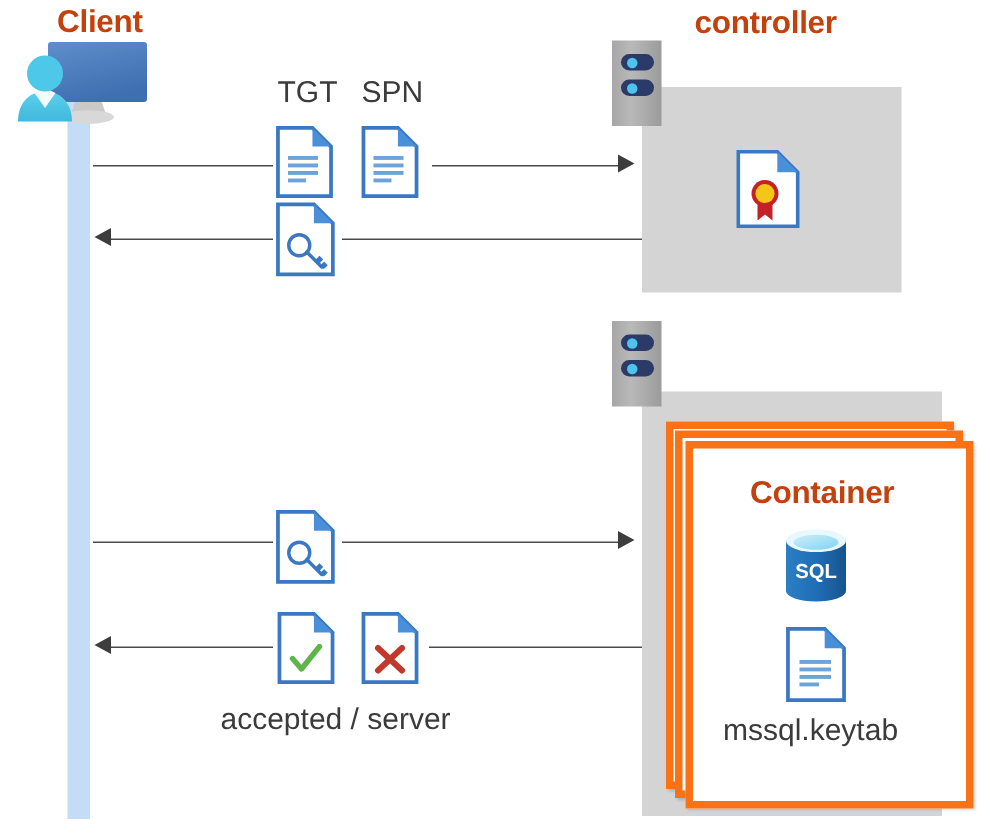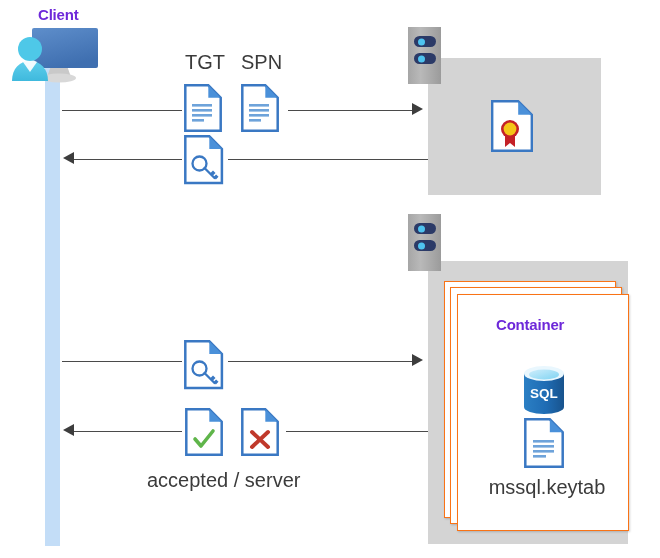--- a/index.html
+++ b/index.html
@@ -16,22 +16,22 @@
     width: 660px;
     height: 558px;
     background: #ffffff;
     overflow: hidden;
   }
   .abs { position: absolute; }
 
   
   .title-bold {
     font-weight: bold;
-    color: #6d28d9;
-    font-size: 15px;
+    color: #c2410c;
+    font-size: 21px;
     line-height: 25px;
     letter-spacing: -0.2px;
   }
   .label-plain {
     color: #3b3b3b;
     font-size: 20px;
     line-height: 24px;
     text-align: right;
   }
 
@@ -60,22 +60,23 @@
     transform: translateY(-50%);
     width: 7px;
     height: 7px;
     border-radius: 50%;
     background: #4ec3ef;
   }
 
   
   .card {
     background: #ffffff;
-    border: 1px solid #f97316;
+    border: 5px solid #f97316;
     box-shadow: 1px 1px 2px rgba(0,0,0,0.18);
+    padding-left: 12px;
   }
 
   
   .conn {
     height: 0;
     border-top: 1.6px solid #4a4a4a;
   }
   .arrowhead {
     width: 0; height: 0;
   }
@@ -121,20 +122,21 @@
 
       <path d="M4 56 c0-13 8-20 18-20 c10 0 18 7 18 20 z" fill="url(#bodygrad)"></path>
 
       <path d="M15 37 l7 10 l7 -10 l-4 -2 h-6 z" fill="#ffffff" opacity="0.92"></path>
 
       <circle cx="22" cy="24" r="12" fill="#4ec8e8"></circle>
     </svg>
   </div>
 
   <div class="abs title-bold" style="left:463px; top:3px; width:170px;">
+    <div>controller</div>
   </div>
 
   <div class="abs host-box" style="left:428px; top:58px; width:173px; height:137px;"></div>
 
   <div class="abs rack" style="left:408px; top:27px; width:33px; height:57px;">
     <div class="slot" style="left:6px; top:9px; width:22px; height:11px;"></div>
     <div class="slot" style="left:6px; top:26px; width:22px; height:11px;"></div>
   </div>
 
   <div class="abs" style="left:491px; top:100px; width:42px; height:52px;">
@@ -155,21 +157,21 @@
     <div class="slot" style="left:6px; top:9px; width:22px; height:11px;"></div>
     <div class="slot" style="left:6px; top:26px; width:22px; height:11px;"></div>
   </div>
 
   <div class="abs card" style="left:444px; top:281px; width:170px; height:235px;"></div>
   <div class="abs card" style="left:450px; top:287px; width:170px; height:235px;"></div>
   <div class="abs card" style="left:457px; top:294px; width:170px; height:235px;">
     <div class="abs title-bold" style="left:38px; top:17px;">Container</div>
   </div>
 
-  <div class="abs" style="left:521px; top:364px; width:46px; height:52px;">
+  <div class="abs" style="left:521px; top:351px; width:46px; height:52px;">
     <svg width="46" height="52" viewBox="0 0 46 52">
       <defs>
         <linearGradient id="sqlbody" x1="0" y1="0" x2="1" y2="0">
           <stop offset="0%" stop-color="#2b7fc4"></stop>
           <stop offset="55%" stop-color="#1f6cb4"></stop>
           <stop offset="100%" stop-color="#18538d"></stop>
         </linearGradient>
         <linearGradient id="sqltop" x1="0" y1="0" x2="1" y2="1">
           <stop offset="0%" stop-color="#cfeefc"></stop>
           <stop offset="100%" stop-color="#7fd3f2"></stop>
@@ -186,21 +188,21 @@
     <svg width="40" height="50" viewBox="0 0 40 50">
       <path d="M1.3 1.3 h24.5 l12.9 12.9 v34.5 h-37.4 z" fill="#ffffff" stroke="#3a78c3" stroke-width="2.5"></path>
       <path d="M25.8 1.3 v12.9 h12.9 z" fill="#4a90d9"></path>
       <rect x="9" y="22" width="21" height="2.6" fill="#6ea3da"></rect>
       <rect x="9" y="27" width="21" height="2.6" fill="#6ea3da"></rect>
       <rect x="9" y="32" width="21" height="2.6" fill="#6ea3da"></rect>
       <rect x="9" y="37" width="13" height="2.6" fill="#6ea3da"></rect>
     </svg>
   </div>
 
-  <div class="abs label-plain" style="left:482px; top:475px; width:130px; text-align:center;">mssql.keytab</div>
+  <div class="abs label-plain" style="left:482px; top:475px; width:130px; text-align:left;">mssql.keytab</div>
 
   <div class="abs label-plain" style="left:185px; top:50px;">TGT</div>
   <div class="abs label-plain" style="left:241px; top:50px;">SPN</div>
 
   <div class="abs conn" style="left:62px; top:110px; width:120px;"></div>
   <div class="abs conn" style="left:288px; top:110px; width:125px;"></div>
   <div class="abs arrowhead arrow-right" style="left:412px; top:103px;"></div>
 
   <div class="abs" style="left:184px; top:84px; width:38px; height:48px;">
     <svg width="38" height="48" viewBox="0 0 38 48">

